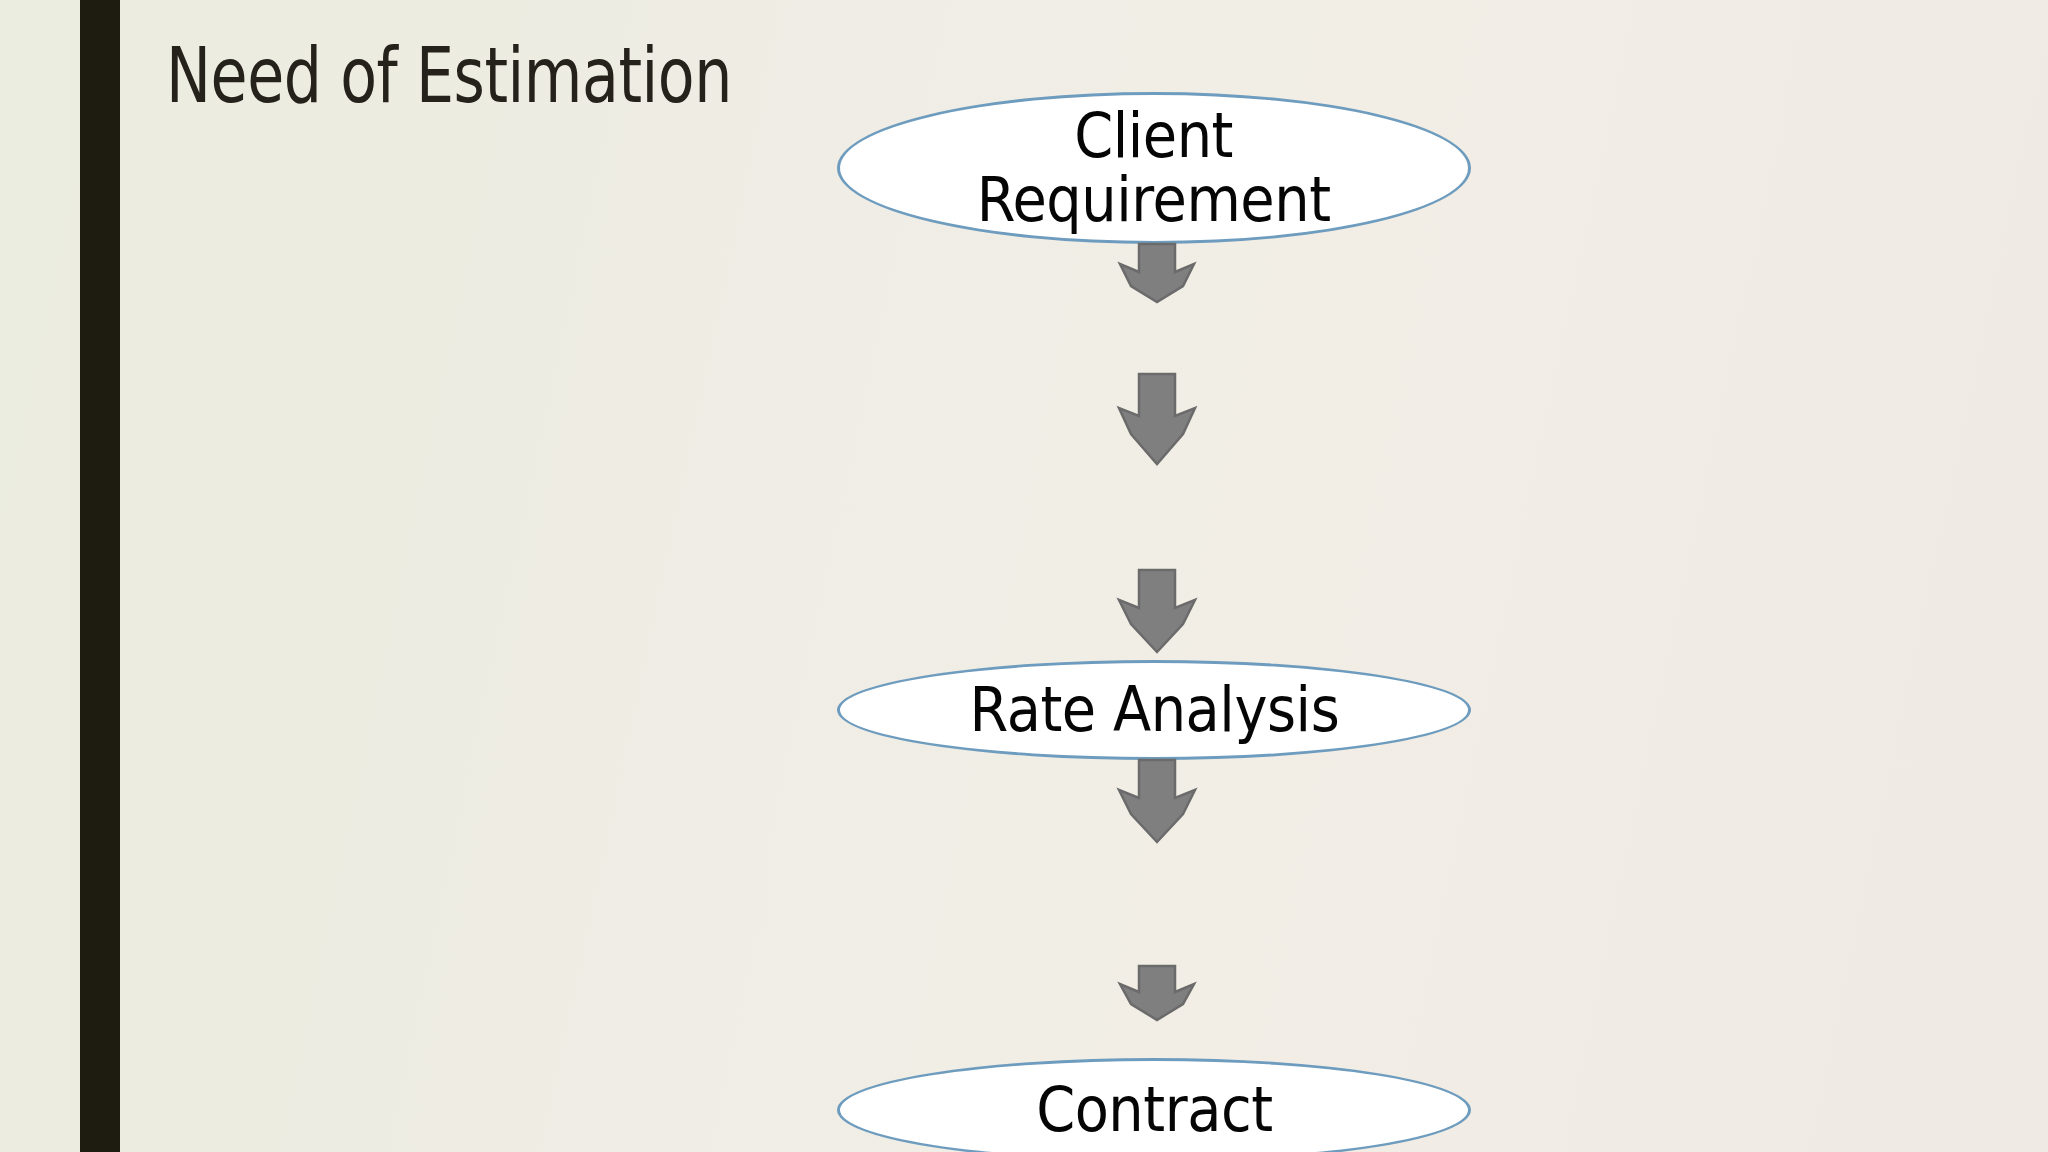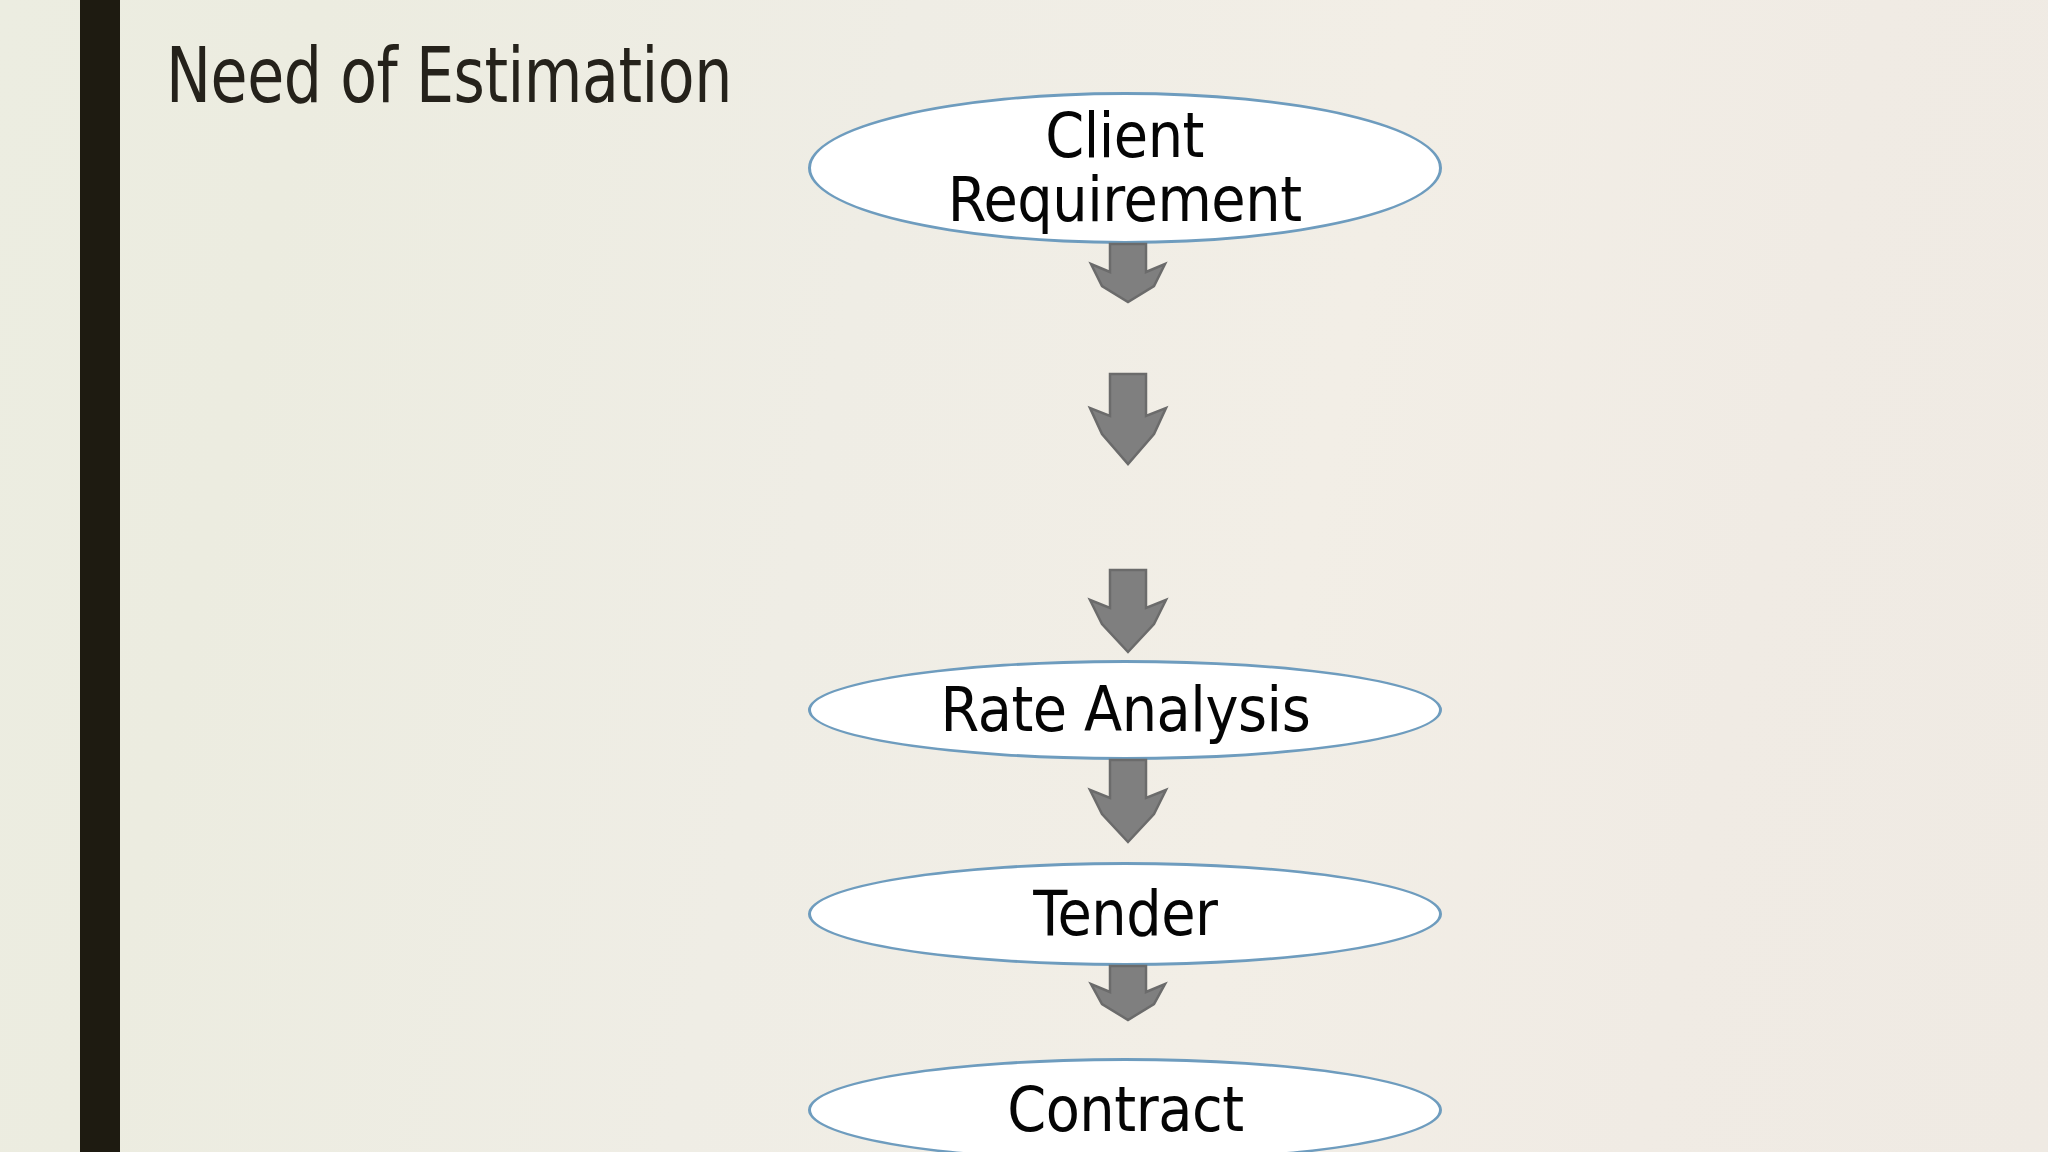--- a/index.html
+++ b/index.html
@@ -54,21 +54,21 @@
     font-weight: 400;
     font-stretch: condensed;
     transform: scaleX(0.88);
     transform-origin: left top;
     white-space: nowrap;
   }
 
   
   #flow {
     position: absolute;
-    left: 808px;
+    left: 837px;
     top: 92px;
     width: 640px;
     height: 1060px;
     text-decoration: underline;
   }
 
   .flow-node {
     position: absolute;
     left: 0;
     width: 634px;
@@ -156,23 +156,20 @@
     <div class="flow-node" id="node-3">
       <div class="node-label">Rate Analysis</div>
     </div>
 
     <div class="flow-arrow" id="arrow-3">
       <svg width="104" height="86" viewBox="0 0 104 86">
         <path d="M34 2 H70 V40 L90 32 L78 56 L52 84 L26 56 L14 32 L34 40 Z" fill="#7F7F7F" stroke="#6B6B6B" stroke-width="2.5" stroke-linejoin="miter"></path>
       </svg>
     </div>
 
-    <div class="flow-node" id="node-4">
-      <div class="node-label">Tender</div>
-    </div>
 
     <div class="flow-arrow" id="arrow-4">
       <svg width="102" height="58" viewBox="0 0 102 58">
         <path d="M33 2 H69 V28 L88 20 L77 40 L51 56 L25 40 L14 20 L33 28 Z" fill="#7F7F7F" stroke="#6B6B6B" stroke-width="2.5" stroke-linejoin="miter"></path>
       </svg>
     </div>
 
     <div class="flow-node" id="node-5">
       <div class="node-label">Contract</div>
     </div>

